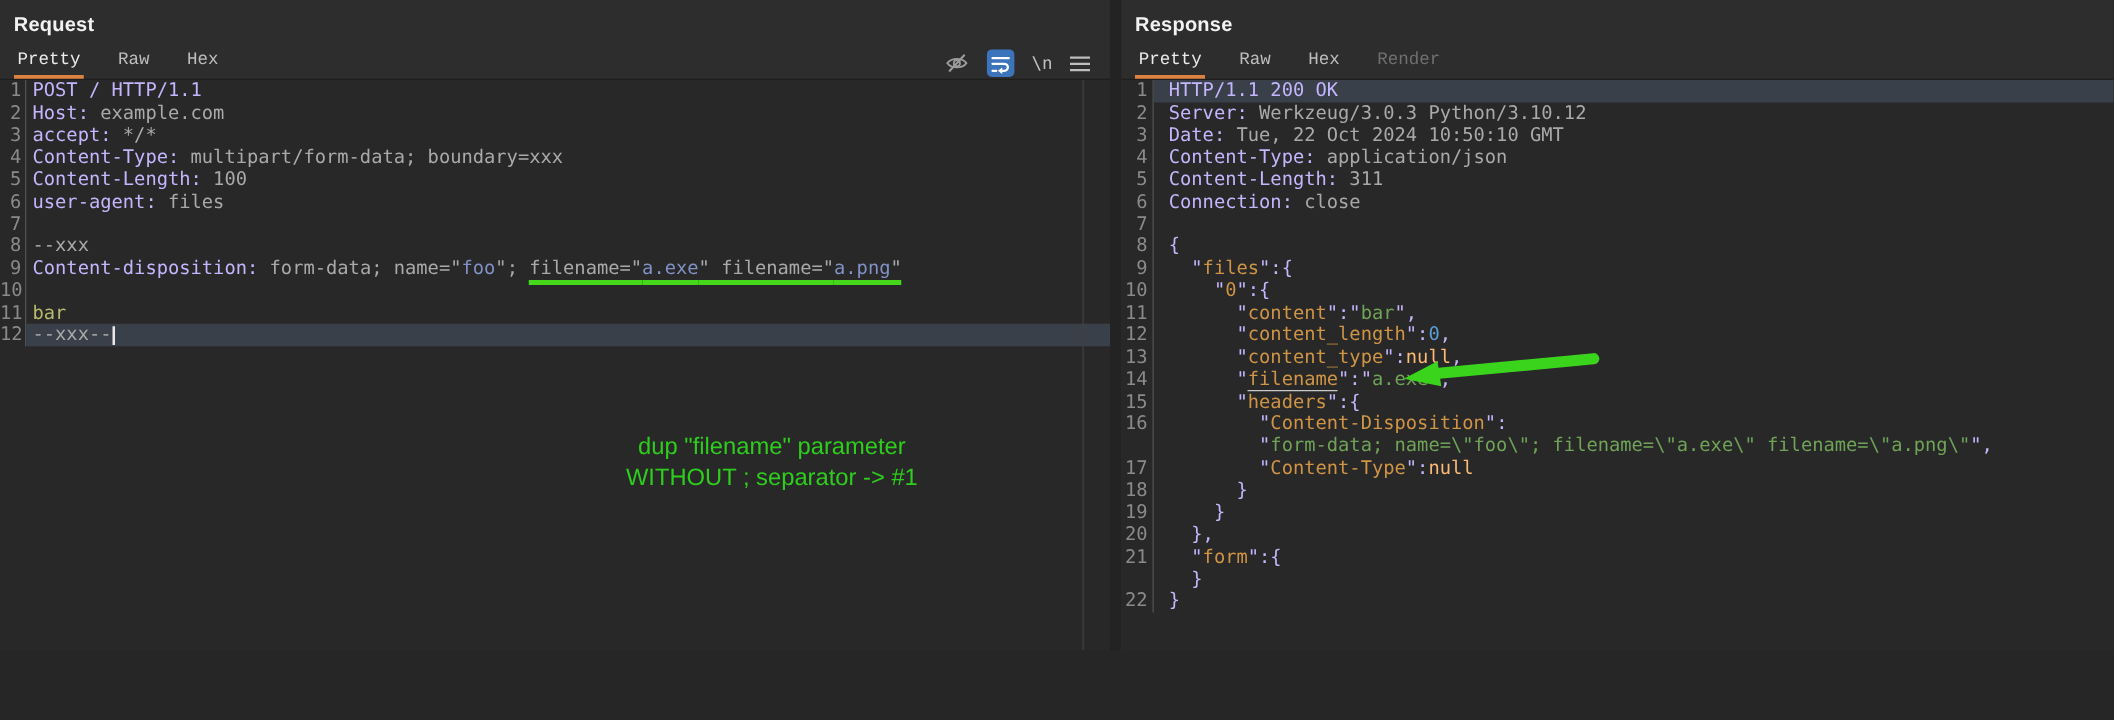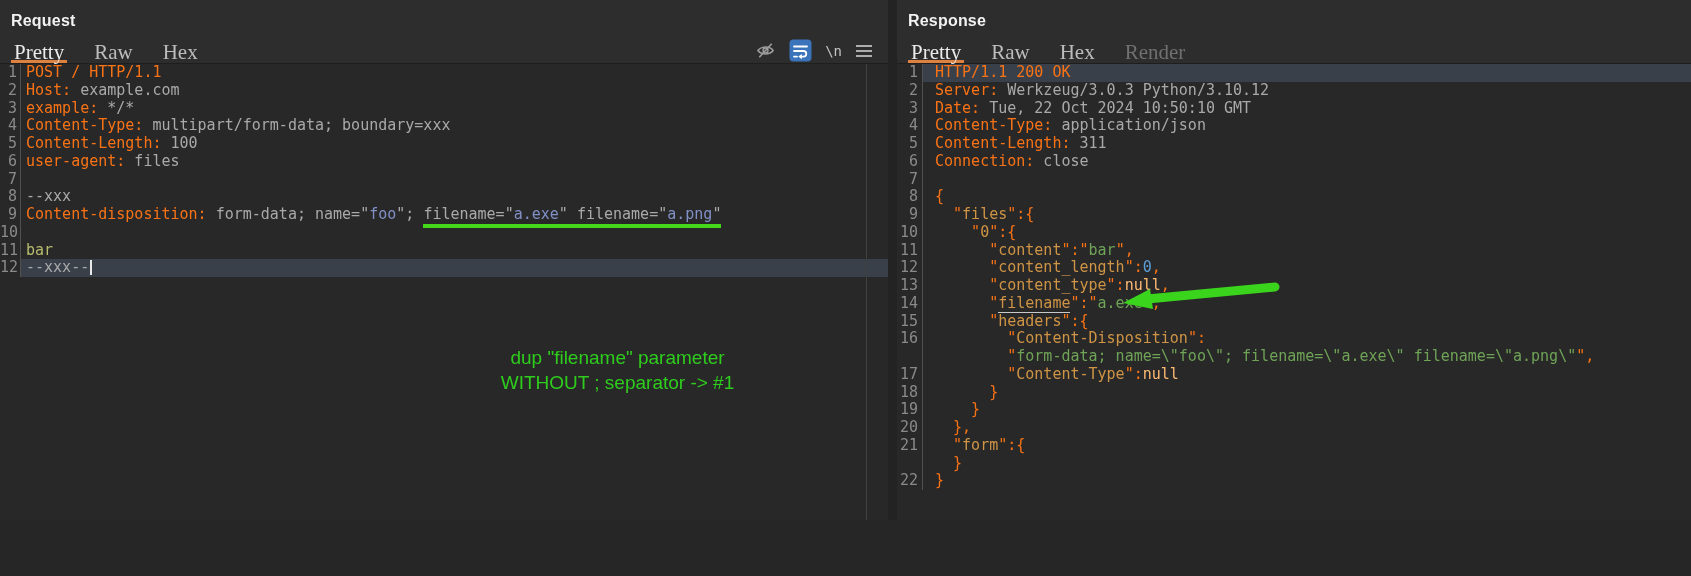--- a/index.html
+++ b/index.html
@@ -20,22 +20,22 @@
     font-family:"Liberation Sans", sans-serif;
     font-size:16px; font-weight:bold; color:#f2f2f2;
     letter-spacing:0.2px;
   }
   .tabbar {
     position:absolute; top:38px; left:0; right:0; height:26px;
     display:flex; align-items:stretch; padding:0 11px;
     border-bottom:1px solid #1e1e1e;
   }
   .tab {
-    font-family:Liberation Serif, serif;
-    font-size:21px; color:#bdbdbd;
+    font-family:Liberation Mono, monospace;
+    font-size:14px; color:#bdbdbd;
     padding:2px 3px 0; margin-right:24px; cursor:default;
   }
   .tab.active { color:#ebebeb; box-shadow: inset 0 -3px 0 #dd8140; }
   .tab.disabled { color:#707070; }
   .tab-icons { margin-left:auto; display:flex; align-items:center; gap:13px; padding-right:4px; }
   .nl-label { font-size:14px; color:#c2c2c2; }
 
   .editor {
     position:absolute; top:64px; left:0; right:0; bottom:0;
     background:#282828; font-size:15px;
@@ -46,21 +46,21 @@
     border-right:1px solid #515151;
   }
   .panel-request  .gut { width:21px; padding-right:3px; }
   .panel-response .gut { width:26px; padding-right:4px; }
   .code { flex:1; white-space:pre; }
   .panel-request  .code { padding-left:5px; }
   .panel-response .code { padding-left:12px; }
   .row.cur .code { background:#39404a; }
 
   
-  .w { color:#f97316; }           
+  .w { color:#c4b5fd; }           
   .g { color:#a9a9a9; }           
   .b { color:#8191c6; }           
   .y { color:#b6bb6d; }           
   .k { color:#cf9445; }           
   .s { color:#6fa357; }           
   .n { color:#5c9fd8; }           
   .u { color:#fdba74; }           
   .ulg { border-bottom:4px solid #45d71a; padding-bottom:1px; }
   .ulw { border-bottom:1px solid #c9c9c9; }
 
@@ -120,21 +120,21 @@
             <line x1="1" y1="7" x2="17" y2="7"></line>
             <line x1="1" y1="12" x2="17" y2="12"></line>
           </svg>
         </span>
       </div>
     </div>
 
     <div class="editor" id="req-editor">
         <div class="row"><span class="gut">1</span><span class="code"><span class="w">POST / HTTP/1.1</span></span></div>
         <div class="row"><span class="gut">2</span><span class="code"><span class="w">Host:</span><span class="g"> example.com</span></span></div>
-        <div class="row"><span class="gut">3</span><span class="code"><span class="w">example:</span><span class="g"> */*</span></span></div>
+        <div class="row"><span class="gut">3</span><span class="code"><span class="w">accept:</span><span class="g"> */*</span></span></div>
         <div class="row"><span class="gut">4</span><span class="code"><span class="w">Content-Type:</span><span class="g"> multipart/form-data; boundary=xxx</span></span></div>
         <div class="row"><span class="gut">5</span><span class="code"><span class="w">Content-Length:</span><span class="g"> 100</span></span></div>
         <div class="row"><span class="gut">6</span><span class="code"><span class="w">user-agent:</span><span class="g"> files</span></span></div>
         <div class="row"><span class="gut">7</span><span class="code"></span></div>
         <div class="row"><span class="gut">8</span><span class="code"><span class="g">--xxx</span></span></div>
         <div class="row"><span class="gut">9</span><span class="code"><span class="w">Content-disposition:</span><span class="g"> form-data; name="</span><span class="b">foo</span><span class="g">"; </span><span class="g ulg">filename="</span><span class="b ulg">a.exe</span><span class="g ulg">" filename="</span><span class="b ulg">a.png</span><span class="g ulg">"</span></span></div>
         <div class="row"><span class="gut">10</span><span class="code"></span></div>
         <div class="row"><span class="gut">11</span><span class="code"><span class="y">bar</span></span></div>
         <div class="row cur"><span class="gut">12</span><span class="code"><span class="g">--xxx--</span><span class="caret"></span></span></div>
       </div>

